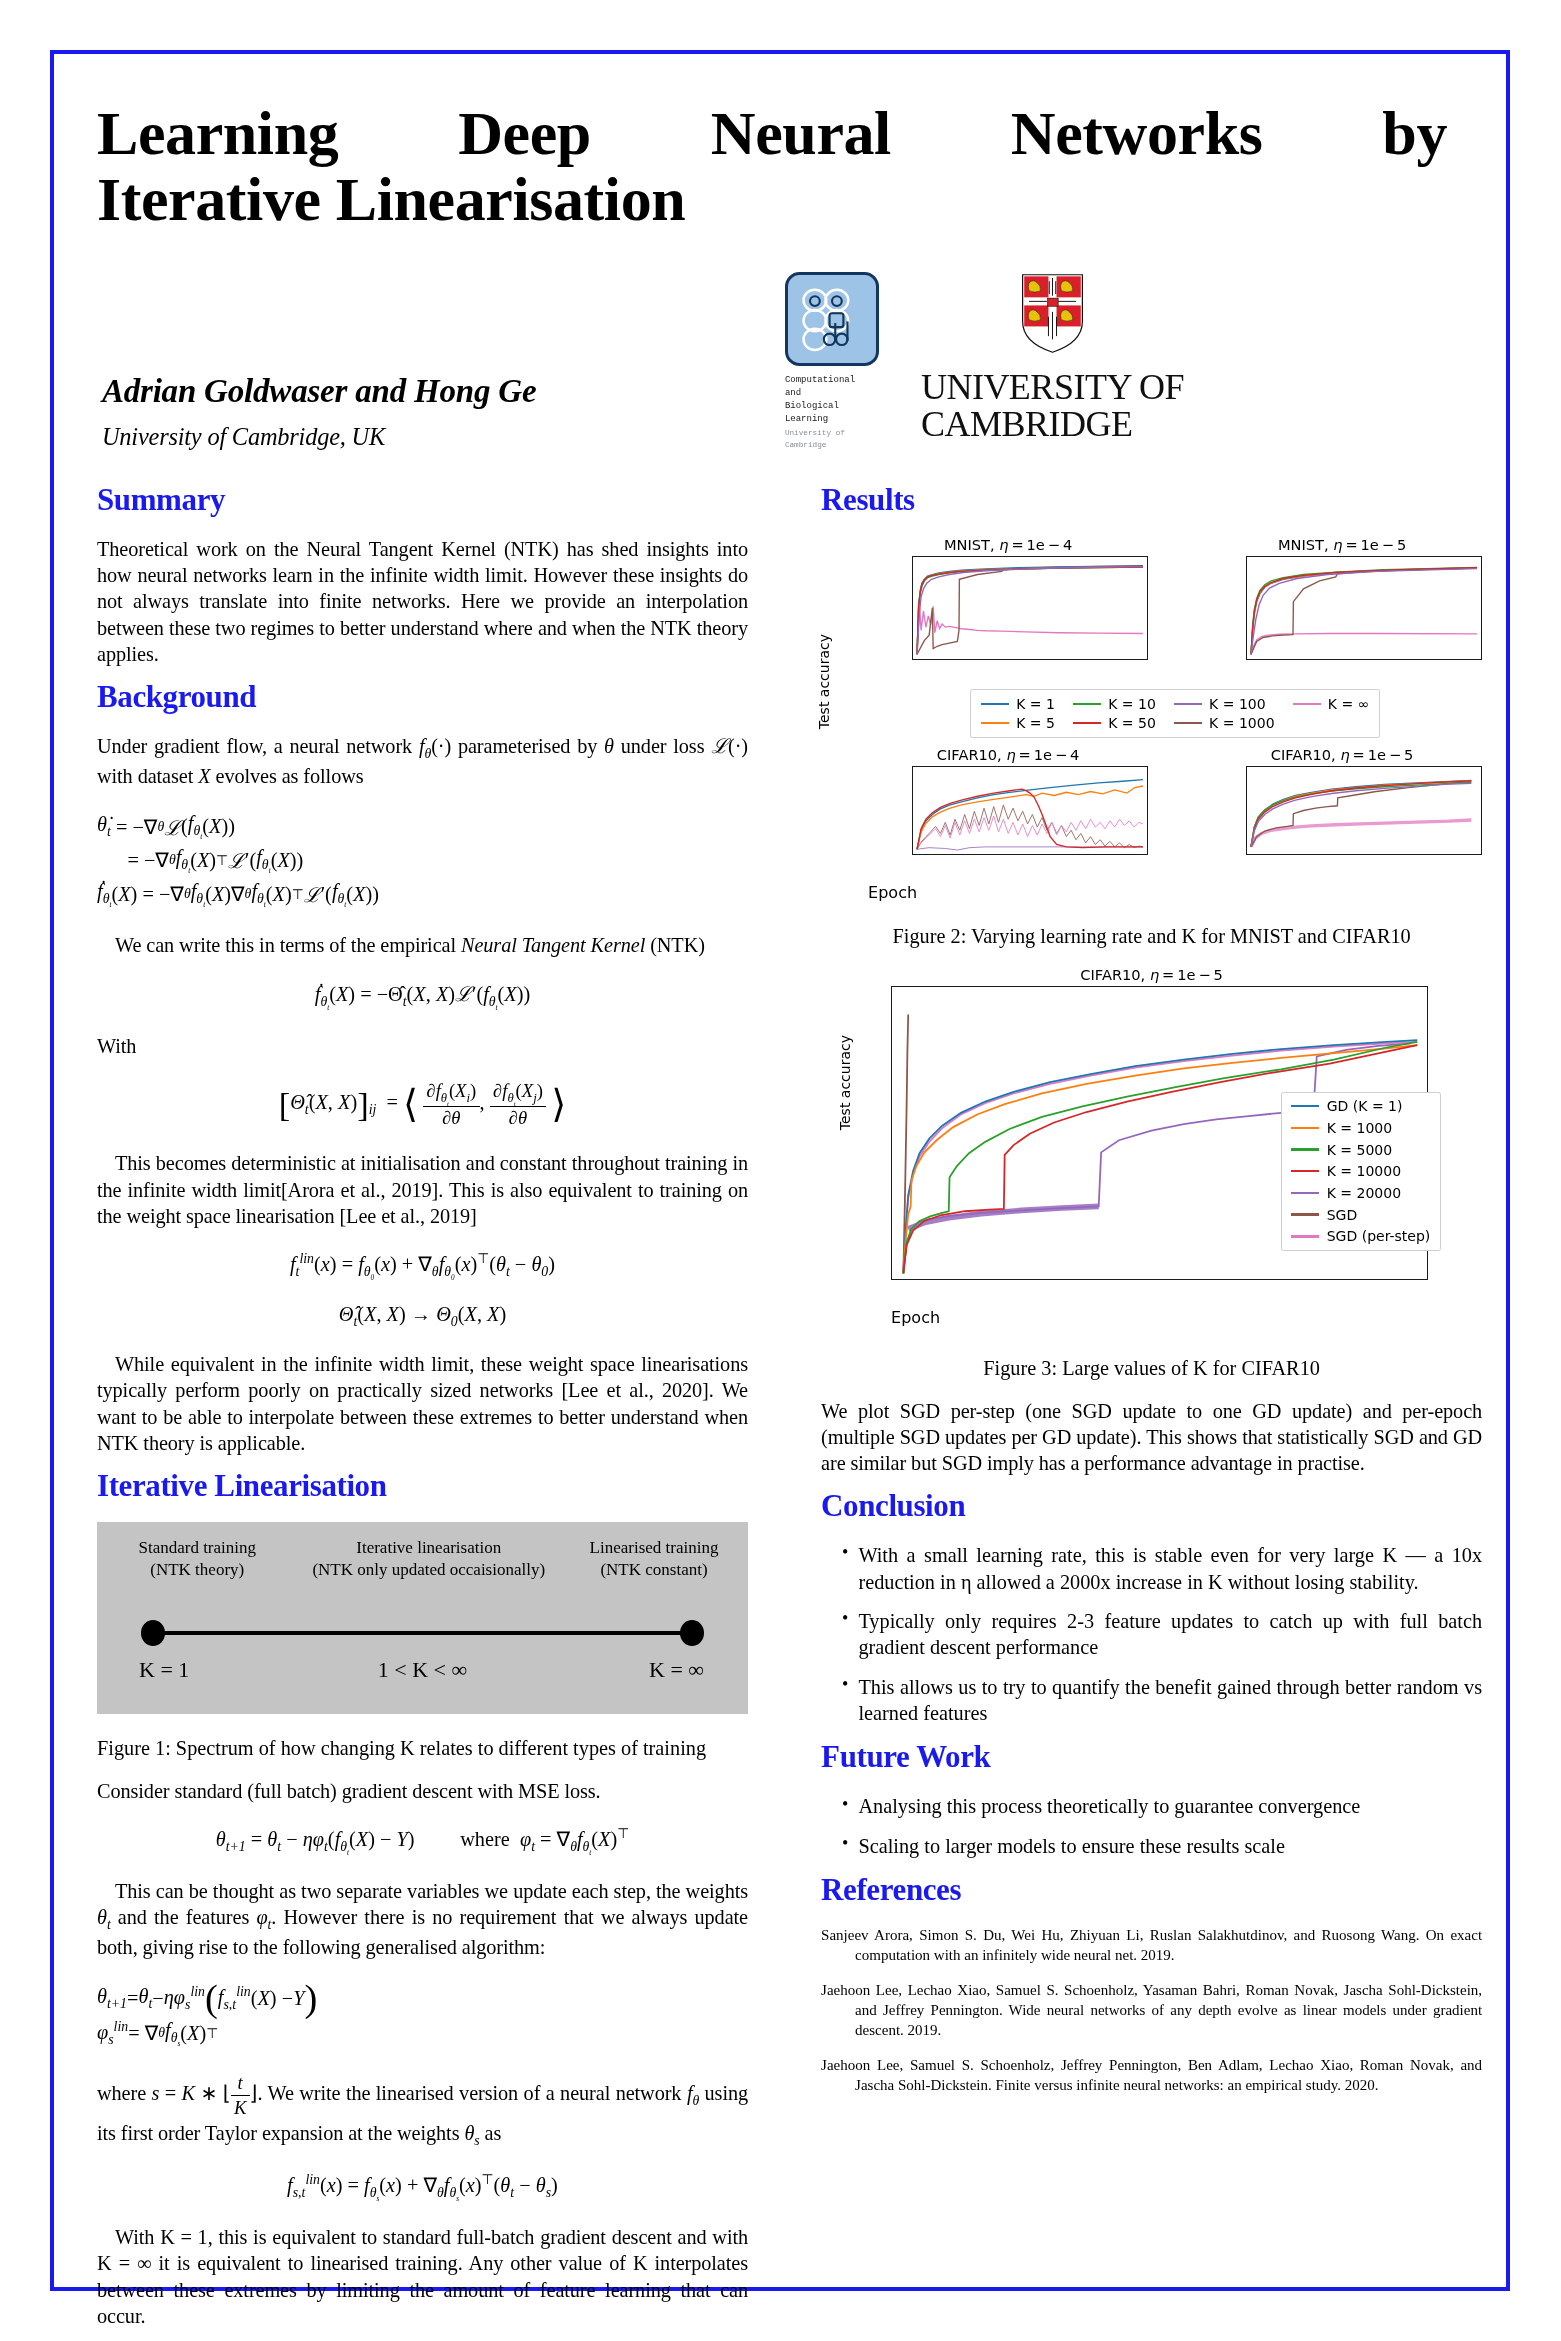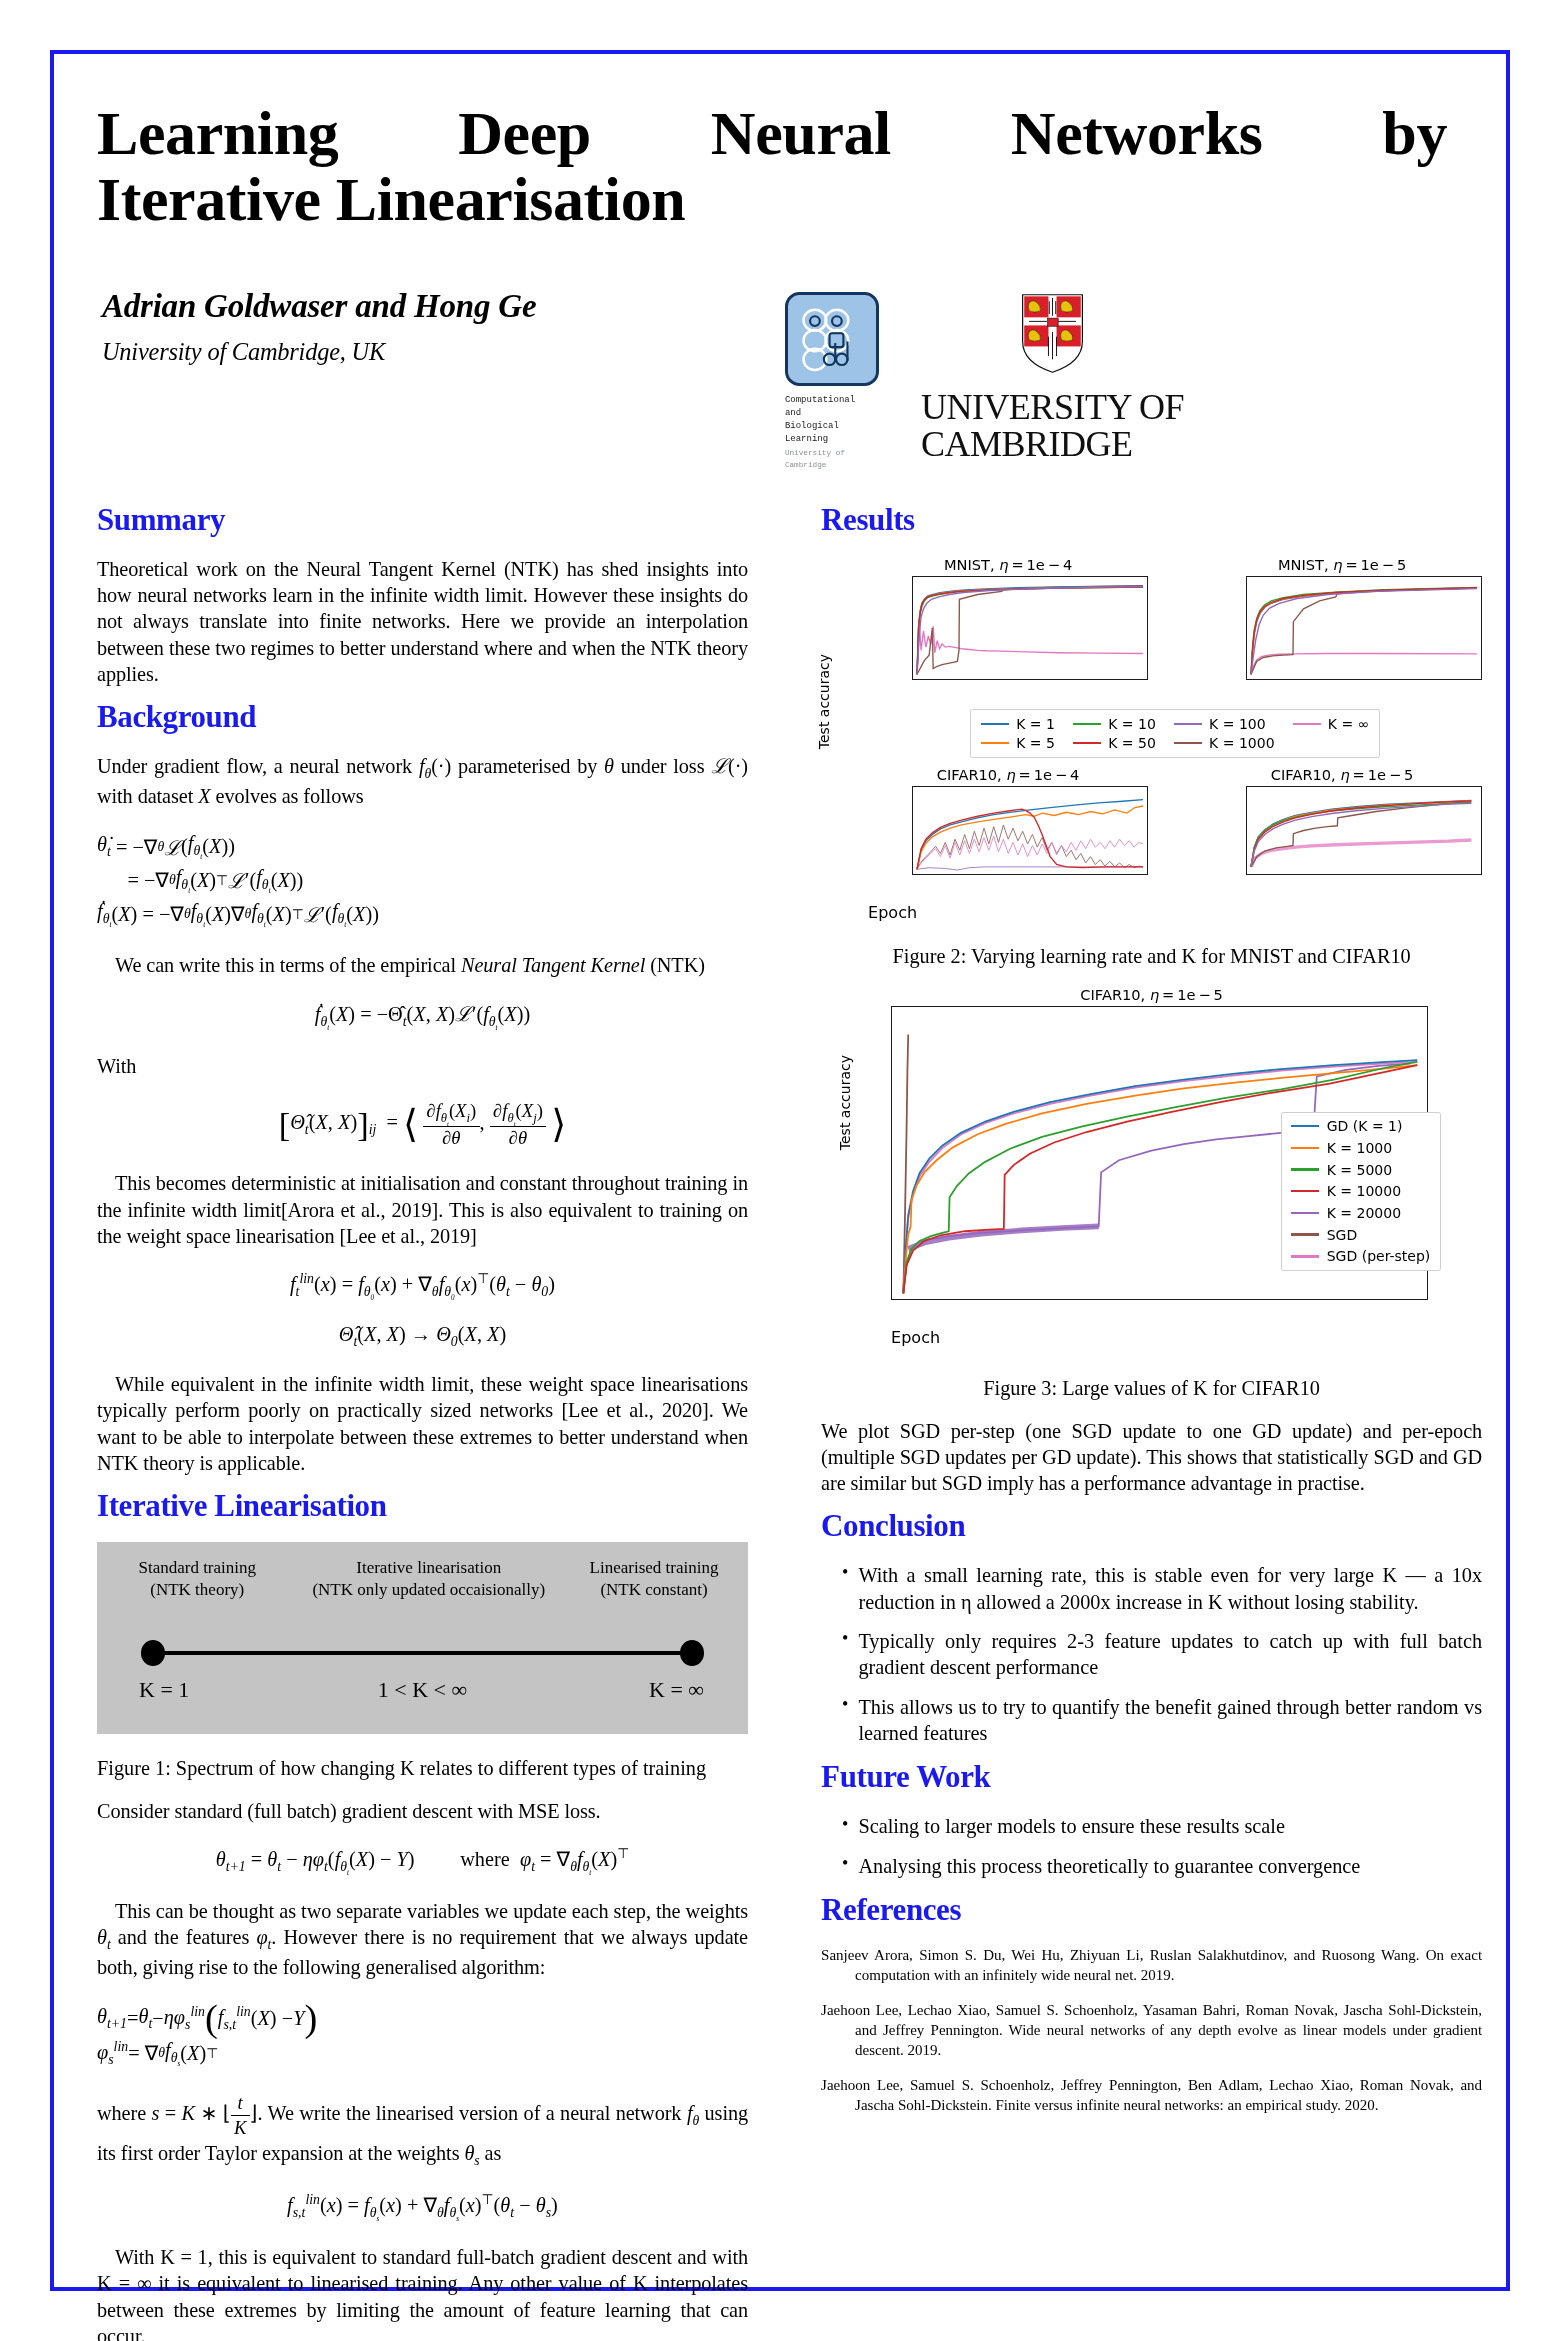--- a/index.html
+++ b/index.html
@@ -24,21 +24,21 @@
   .title{
     font-family:"Liberation Serif", serif;
     font-weight:bold;font-size:62px;line-height:1.06;
     letter-spacing:-0.4px;text-align:justify;
     margin:18px 0 0 0;
     width:1350px;
   }
   .title span{display:block;}
   .title .l1{text-align:justify;text-align-last:justify;}
   .authors-row{
-    display:flex;align-items:flex-start;margin-top:56px;
+    display:flex;align-items:flex-end;margin-top:36px;
   }
   .author-block{width:683px;padding-left:4.9px;}
   .author-name{
     font-family:"Liberation Serif", serif;
     font-style:italic;font-weight:bold;font-size:33px;letter-spacing:-0.2px;
   }
   .author-affil{
     font-family:"Liberation Serif", serif;
     font-style:italic;font-size:24.4px;margin-top:13px;letter-spacing:-0.2px;
   }
@@ -608,22 +608,22 @@
 
         <h2 class="section section-gap">Conclusion</h2>
         <ul class="bul">
           <li>With a small learning rate, this is stable even for very large K — a 10x reduction in η allowed a 2000x increase in K without losing stability.</li>
           <li>Typically only requires 2-3 feature updates to catch up with full batch gradient descent performance</li>
           <li>This allows us to try to quantify the benefit gained through better random vs learned features</li>
         </ul>
 
         <h2 class="section section-gap">Future Work</h2>
         <ul class="bul">
+          <li>Analysing this process theoretically to guarantee convergence</li>
           <li>Scaling to larger models to ensure these results scale</li>
-          <li>Analysing this process theoretically to guarantee convergence</li>
         </ul>
 
         <h2 class="section section-gap">References</h2>
         <div class="refs-wrap">
           <p class="ref">Sanjeev Arora, Simon S. Du, Wei Hu, Zhiyuan Li, Ruslan Salakhutdinov, and Ruosong Wang. On exact computation with an infinitely wide neural net. 2019.</p>
           <p class="ref">Jaehoon Lee, Lechao Xiao, Samuel S. Schoenholz, Yasaman Bahri, Roman Novak, Jascha Sohl-Dickstein, and Jeffrey Pennington. Wide neural networks of any depth evolve as linear models under gradient descent. 2019.</p>
           <p class="ref">Jaehoon Lee, Samuel S. Schoenholz, Jeffrey Pennington, Ben Adlam, Lechao Xiao, Roman Novak, and Jascha Sohl-Dickstein. Finite versus infinite neural networks: an empirical study. 2020.</p>
         </div>
       </div>
     </div>

